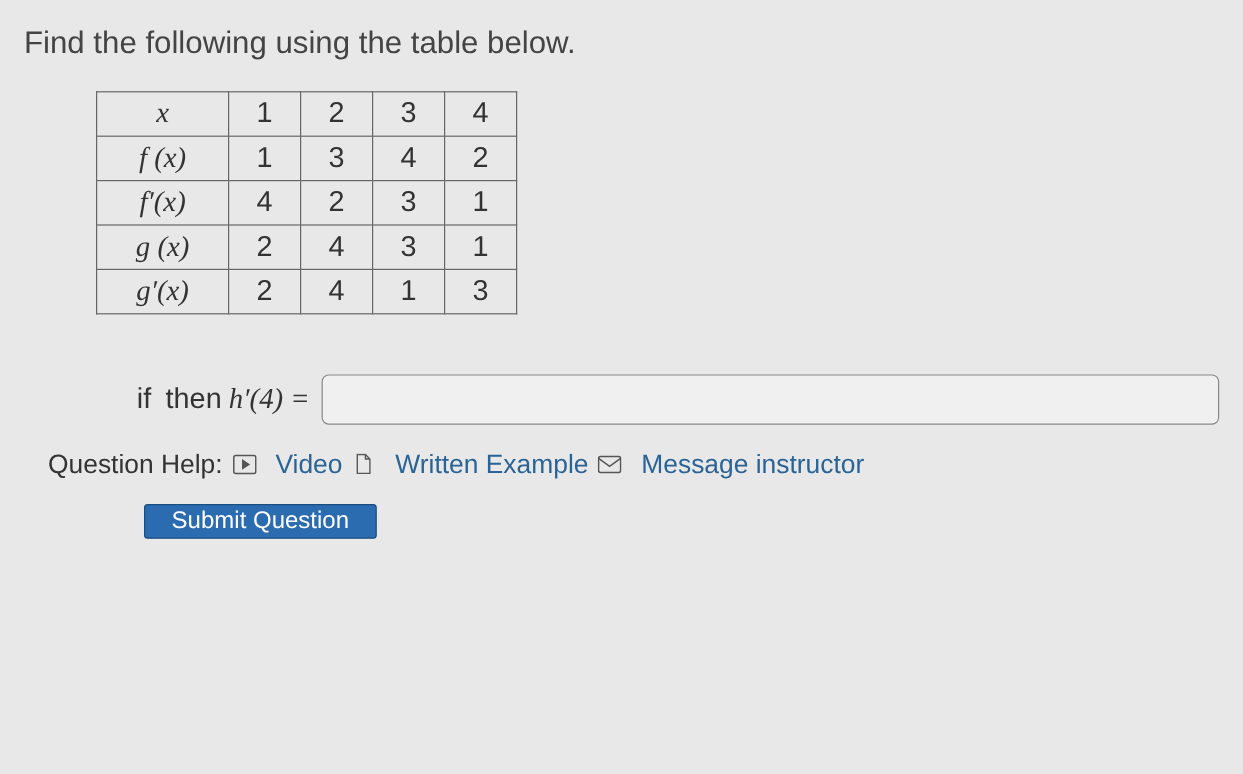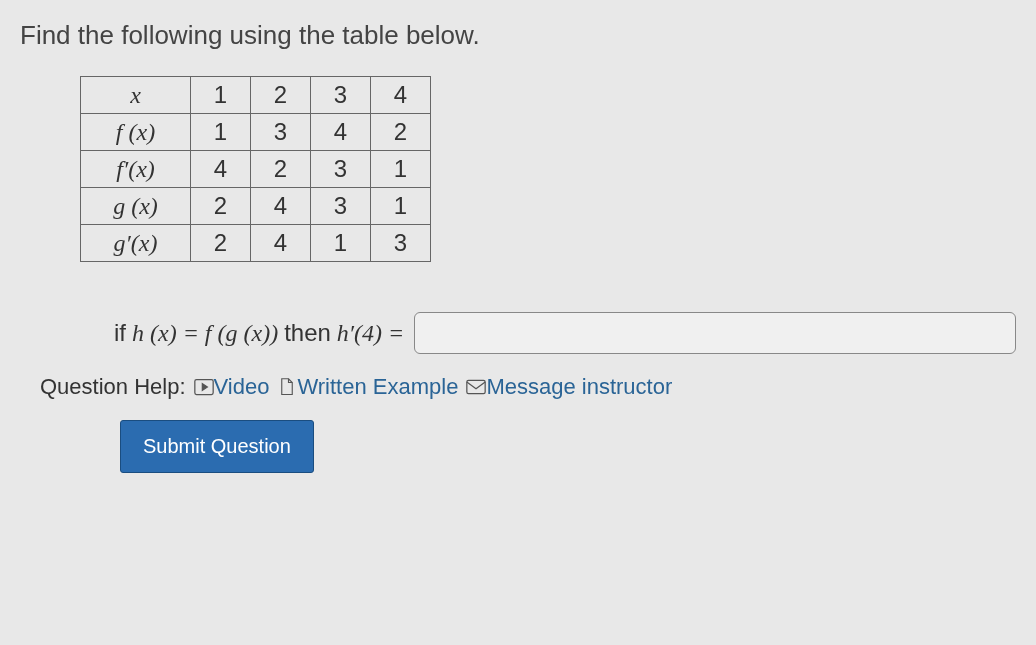--- a/index.html
+++ b/index.html
@@ -72,21 +72,21 @@
       display: flex;
       align-items: flex-end;
       gap: 8px;
       flex-wrap: wrap;
     }
     .help-link {
       color: #2a6496;
       cursor: pointer;
       display: inline-flex;
       align-items: center;
-      gap: 0;
+      gap: 16px;
     }
     .icon {
       display: inline-flex;
       align-items: center;
       justify-content: center;
     }
     .icon svg {
       width: 20px;
       height: 18px;
       stroke: #555;
@@ -96,21 +96,21 @@
     .button-row {
       margin-left: 100px;
       display: flex;
       align-items: center;
       gap: 30px;
     }
     .submit-btn {
       background: #2b6cb0;
       color: #fff;
       border: 1px solid #1a4d80;
-      padding: 14px 22px;
+      padding: 2px 22px;
       font-size: 20px;
       border-radius: 3px;
       cursor: pointer;
     }
     .jump-link {
       color: #333;
       font-size: 22px;
       cursor: pointer;
     }
   </style>
@@ -156,21 +156,20 @@
       <td>4</td>
       <td>1</td>
       <td>3</td>
     </tr>
   </tbody>
     </table>
 </div>
 
 <div class="question-row">
   <span class="rm">if </span>
-  <span>h (x) = f (g (x))</span>
   <span class="rm"> then </span>
   <span>h′(4) =</span>
   <input type="text" class="answer-input" value="" style="">
 </div>
 
 <div class="help-row">
   <span>Question Help:</span>
   <span class="help-link">
     <span class="icon">
       <svg viewBox="0 0 24 20">

